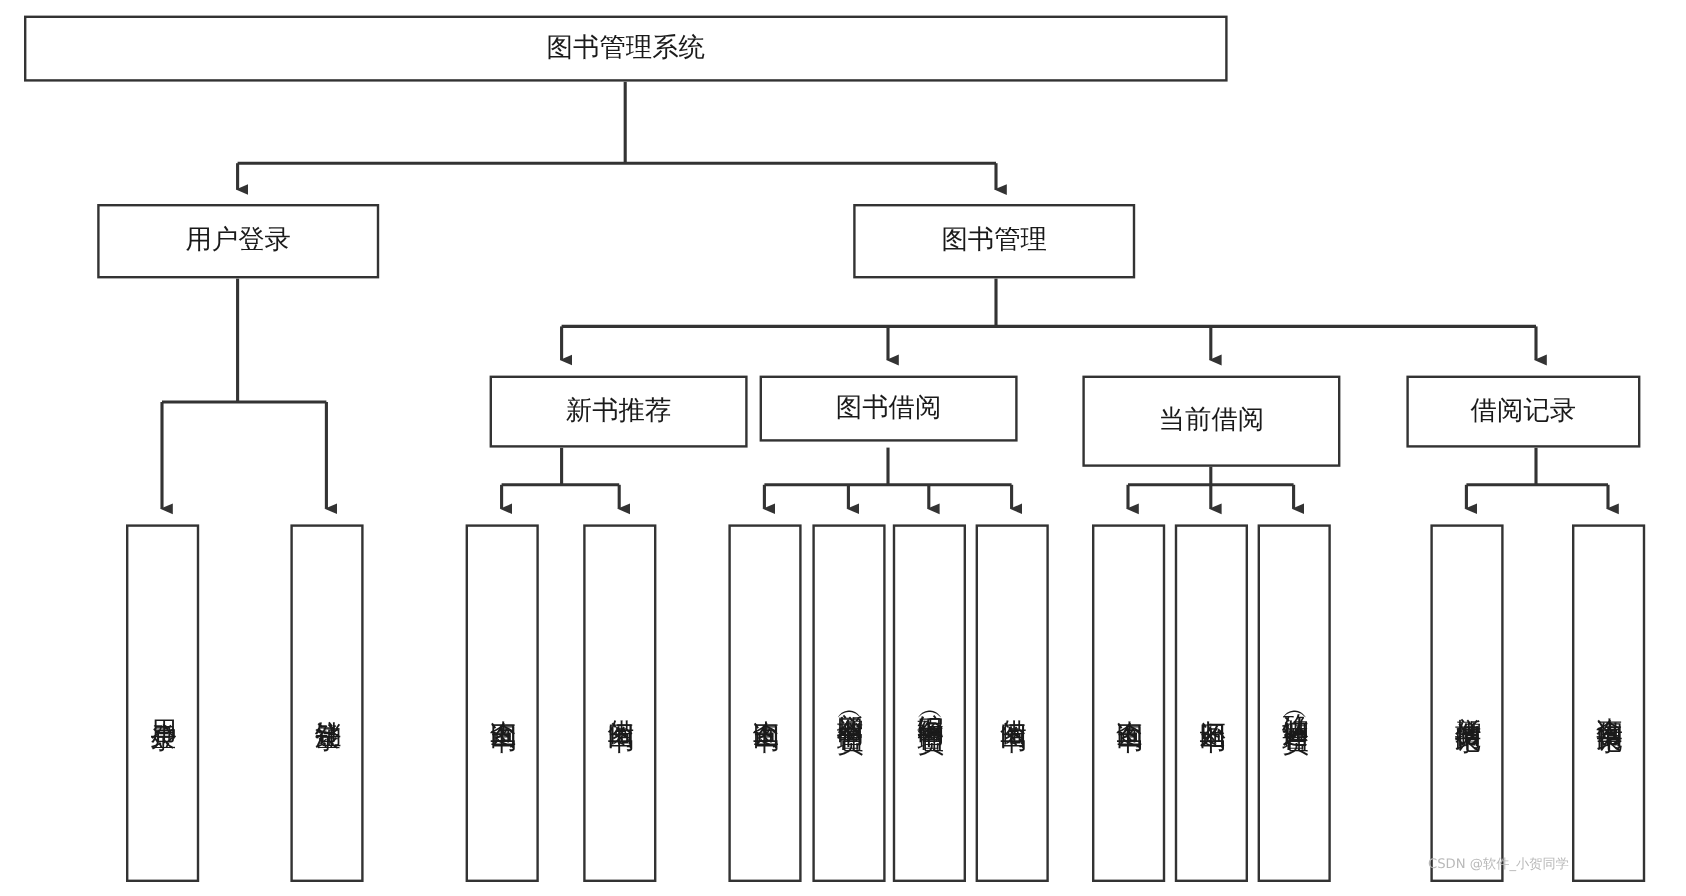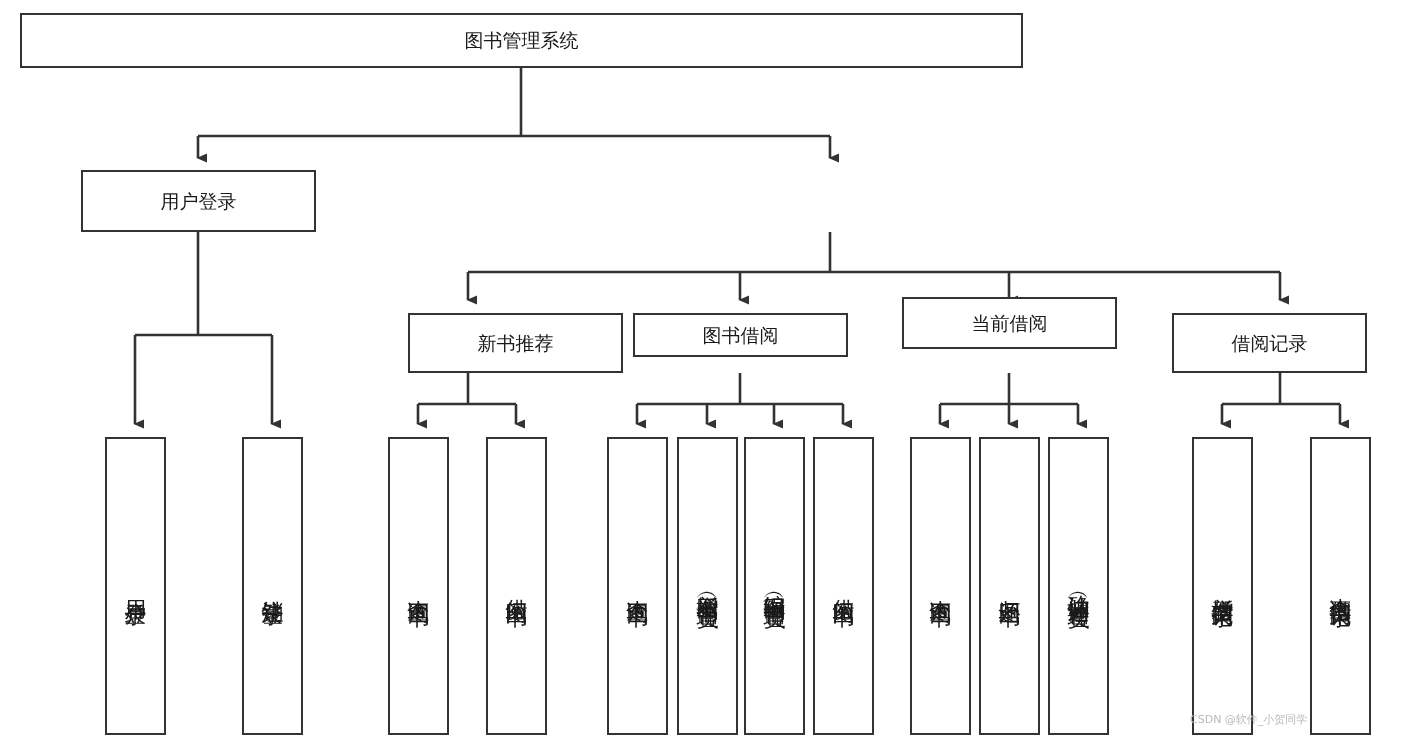--- a/index.html
+++ b/index.html
@@ -36,21 +36,21 @@
     justify-content: center;
     z-index: 3;
   }
   .node-label {
     color: #1a1a1a;
     line-height: 1.18;
     white-space: pre;
     text-align: center;
   }
   .node.h .node-label {
-    font-size: 19px;
+    font-size: 22px;
   }
   .node.v {
     align-items: center;
     justify-content: center;
   }
   .node.v .node-label {
     font-size: 22px;
     writing-mode: vertical-rl;
     text-orientation: upright;
     letter-spacing: 2px;
@@ -122,28 +122,31 @@
     </g>
   </svg>
 
   <div class="node h" style="left:20px; top:13px; width:1003px; height:55px;">
     <span class="node-label">图书管理系统</span>
   </div>
 
   <div class="node h" style="left:81px; top:170px; width:235px; height:62px;">
     <span class="node-label">用户登录</span>
   </div>
+  <div class="node h" style="left:711px; top:170px; width:235px; height:62px;">
+    <span class="node-label">图书管理</span>
+  </div>
 
   <div class="node h" style="left:362px; top:313px; width:215px; height:60px;margin-left:46px;">
     <span class="node-label">新书推荐</span>
   </div>
-  <div class="node h" style="left:633px; top:313px; width:215px; height:44px;">
+  <div class="node h" style="left:633px; top:313px; width:215px; height:55px;">
     <span class="node-label">图书借阅</span>
   </div>
-  <div class="node h" style="left:902px; top:297px; width:215px; height:52px;">
+  <div class="node h" style="left:902px; top:313px; width:215px; height:76px;">
     <span class="node-label">当前借阅</span>
   </div>
   <div class="node h" style="left:1172px; top:313px; width:195px; height:60px;">
     <span class="node-label">借阅记录</span>
   </div>
 
   <div class="node v" style="left:105px; top:437px; width:61px; height:298px;">
     <span class="node-label">用户登录</span>
   </div>
   <div class="node v" style="left:242px; top:437px; width:61px; height:298px;">

